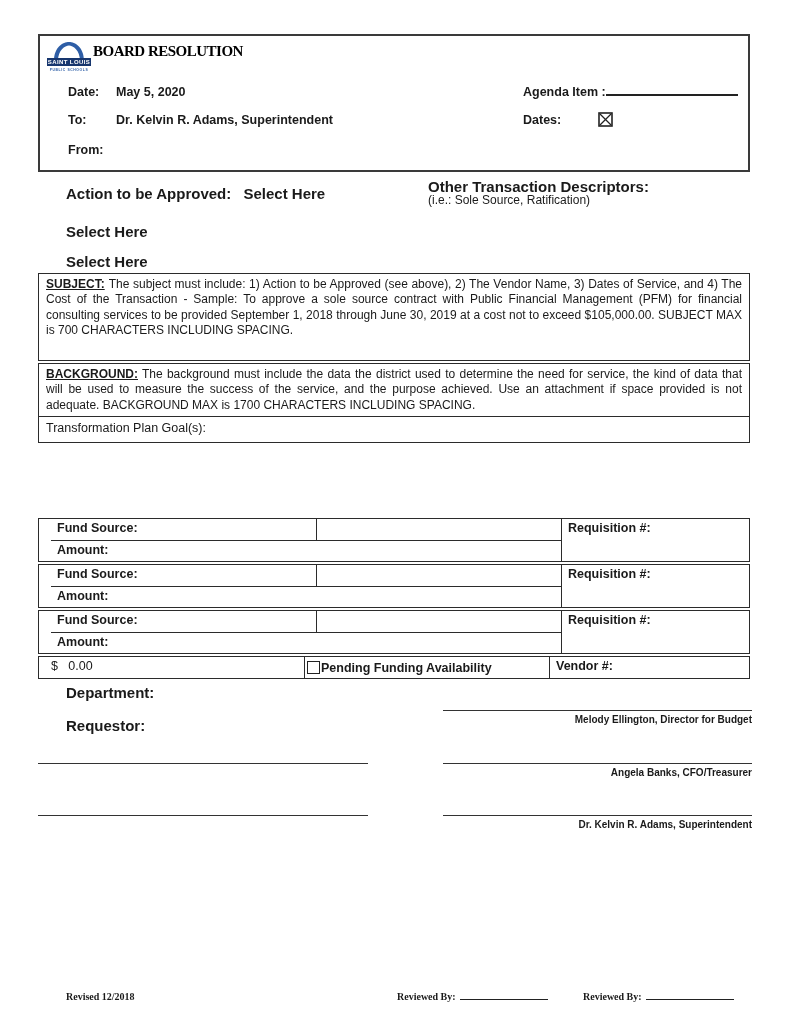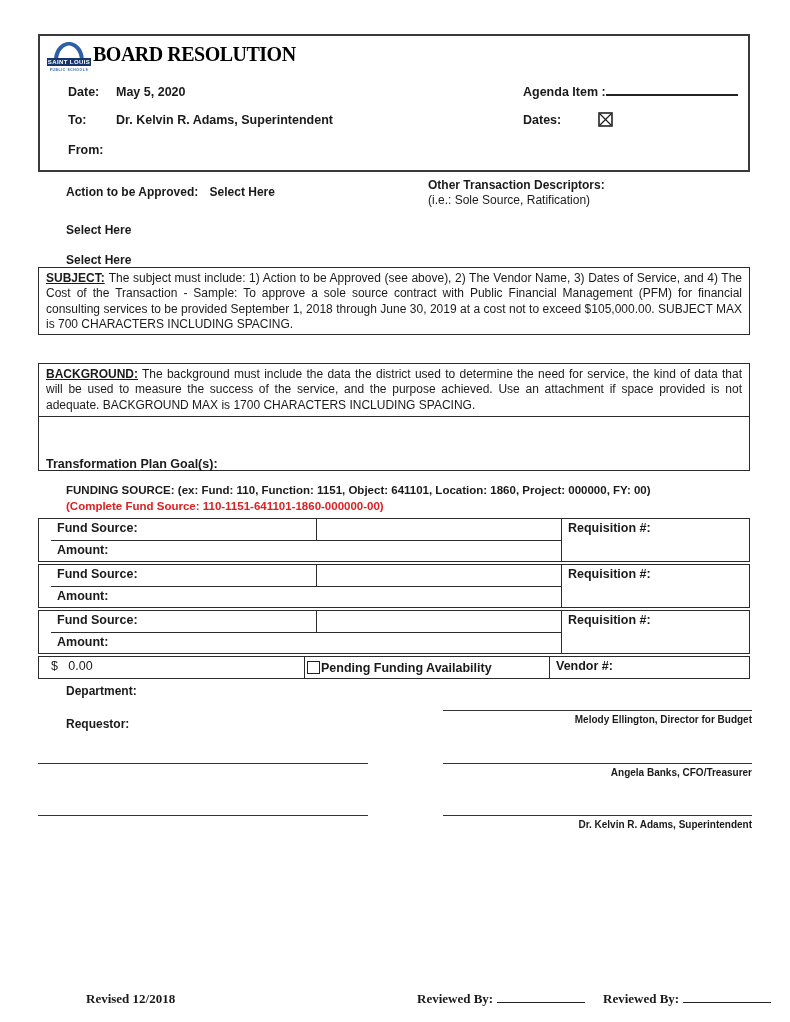--- a/index.html
+++ b/index.html
@@ -12,38 +12,38 @@
 
   
   .header-box {
     position:absolute; left:38px; top:34px; width:712px; height:138px;
     border:2px solid #3a3a3a; box-sizing:border-box;
   }
   .logo-wrap { position:absolute; left:6px; top:4px; width:46px; height:34px; }
   .doc-title {
     position:absolute; left:53px; top:7px;
     font-family:"Liberation Serif", serif; font-weight:bold;
-    font-size:20px; letter-spacing:-0.5px; color:#000;
+    font-size:15px; letter-spacing:-0.5px; color:#000;
   }
   .hlabel { position:absolute; font-size:12.5px; font-weight:bold; }
   .blank-line { display:inline-block; border-bottom:2px solid #222; vertical-align:baseline; }
   .checkbox-x { position:absolute; width:15px; height:15px; }
   
-  .sec-label { position:absolute; font-size:12px; font-weight:bold; }
+  .sec-label { position:absolute; font-size:15px; font-weight:bold; }
   .hint { position:absolute; font-size:12px; font-weight:normal; }
   
   .frame {
     position:absolute; left:38px; width:712px; box-sizing:border-box;
     border:1.5px solid #2b2b2b; font-size:12px;
   }
   .frame p { margin:0; padding:3px 7px; text-align:justify; line-height:15.3px; }
   .inline-label { font-weight:bold; text-decoration:underline; }
   .inline-text { margin-left:4px; }
   .bg-top { border-bottom:1.5px solid #2b2b2b; min-height:47px; box-sizing:border-box; }
-  .bg-bottom { padding:4px 7px; font-weight:bold; font-size:12.5px;margin-top:36px; }
+  .bg-bottom { padding:4px 7px; font-weight:normal; font-size:12.5px; }
   
   .funding-head { position:absolute; left:66px; top:482px; font-size:11.5px; font-weight:bold; line-height:16px; }
   .funding-red { color:#e02020; }
   .ftable { position:absolute; left:38px; top:518px; width:712px; font-size:12.5px; }
   .fgroup {
     display:grid; grid-template-columns:265px 245px auto; grid-template-rows:21px 21px;
     border:1.5px solid #2b2b2b; box-sizing:border-box; margin-bottom:2px;padding-left:12px;
   }
   .cell { padding:2px 6px; box-sizing:border-box; overflow:hidden; }
   .fg-fs   { grid-column:1; grid-row:1; font-weight:bold; }
@@ -58,21 +58,21 @@
   .ft-pending { border-left:1.5px solid #2b2b2b; display:flex; align-items:center; font-weight:bold; padding:0 2px; }
   .ft-vendor { border-left:1.5px solid #2b2b2b; padding:2px 6px; font-weight:bold; }
   .chk-empty {
     display:inline-block; width:11px; height:11px; border:1.5px solid #222;
     margin-right:1px; flex:none; background:#fff;
   }
   
   .sig-line { position:absolute; border-top:1.8px solid #333; height:0; }
   .sig-name { position:absolute; font-size:10px; font-weight:bold; text-align:right; }
   
-  .footer-item { position:absolute; font-family:"Liberation Serif", serif; font-weight:bold; font-size:13px;margin-left:20px; }
+  .footer-item { position:absolute; font-family:"Liberation Serif", serif; font-weight:bold; font-size:10px; }
   .footer-line { display:inline-block; border-bottom:1.5px solid #222; width:88px; vertical-align:baseline; margin-left:4px; }
 </style>
 </head>
 <body>
 
 <div class="page">
 
   <div class="header-box">
 
     <div class="logo-wrap">
@@ -112,35 +112,31 @@
     <span>Action to be Approved:</span>
     <span style="margin-left:8px;">Select Here</span>
   </div>
 
   <div class="sec-label" style="left:428px; top:178px;">Other Transaction Descriptors:</div>
   <div class="hint" style="left:428px; top:193px;">(i.e.: Sole Source, Ratification)</div>
 
   <div class="sec-label" style="left:66px; top:223px;">Select Here</div>
   <div class="sec-label" style="left:66px; top:253px;">Select Here</div>
 
-  <div class="frame" style="top:267px; height:68px;">
+  <div class="frame" style="top:273px; height:88px;">
     <p><span class="inline-label">SUBJECT:</span><span class="inline-text">The subject must include: 1) Action to be Approved (see above), 2) The Vendor Name, 3) Dates of Service, and 4) The Cost of the Transaction - Sample: To approve a sole source contract with Public Financial Management (PFM) for financial consulting services to be provided September 1, 2018 through June 30, 2019 at a cost not to exceed $105,000.00. SUBJECT MAX is 700 CHARACTERS INCLUDING SPACING.</span></p>
   </div>
 
-  <div class="frame" style="top:363px; height:108px; padding:0;">
+  <div class="frame" style="top:363px; height:80px; padding:0;">
     <div class="bg-top">
       <p><span class="inline-label">BACKGROUND:</span><span class="inline-text">The background must include the data the district used to determine the need for service, the kind of data that will be used to measure the success of the service, and the purpose achieved. Use an attachment if space provided is not adequate. BACKGROUND MAX is 1700 CHARACTERS INCLUDING SPACING.</span></p>
     </div>
     <div class="bg-bottom">Transformation Plan Goal(s):</div>
   </div>
 
-  <div class="funding-head">
-    <div>FUNDING SOURCE: (ex:  Fund: 110, Function: 1151, Object: 641101, Location: 1860, Project: 000000, FY: 00)</div>
-    <div class="funding-red">(Complete Fund Source: 110-1151-641101-1860-000000-00)</div>
-  </div>
 
   <div class="ftable">
 
     <div class="fgroup">
       <div class="cell fg-fs">Fund Source:</div>
       <div class="cell fg-val"></div>
       <div class="cell fg-req">Requisition #:</div>
       <div class="cell fg-amt">Amount:</div>
     </div>
 

